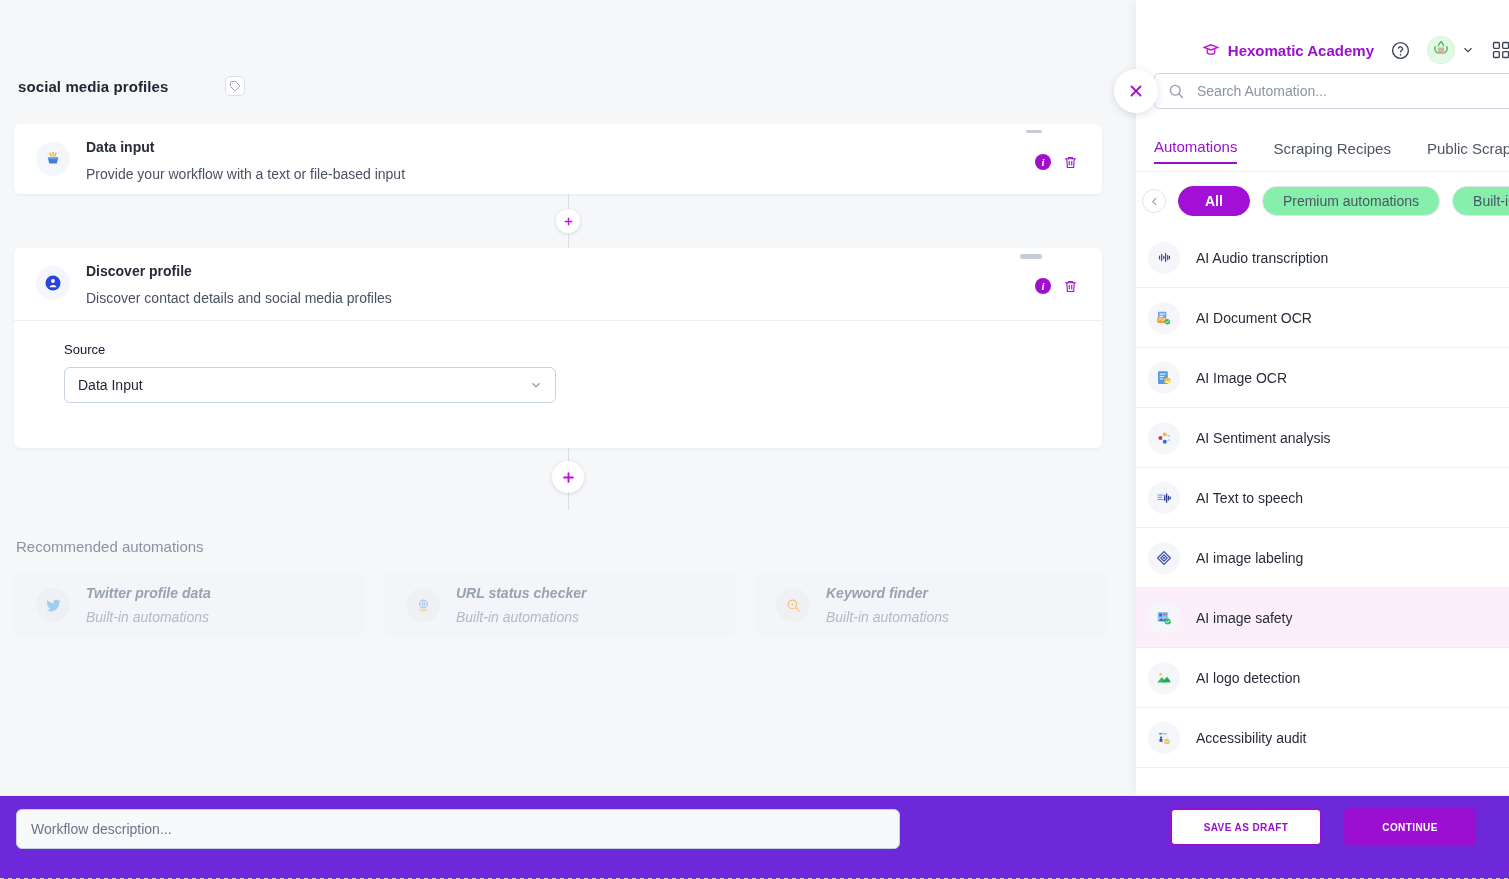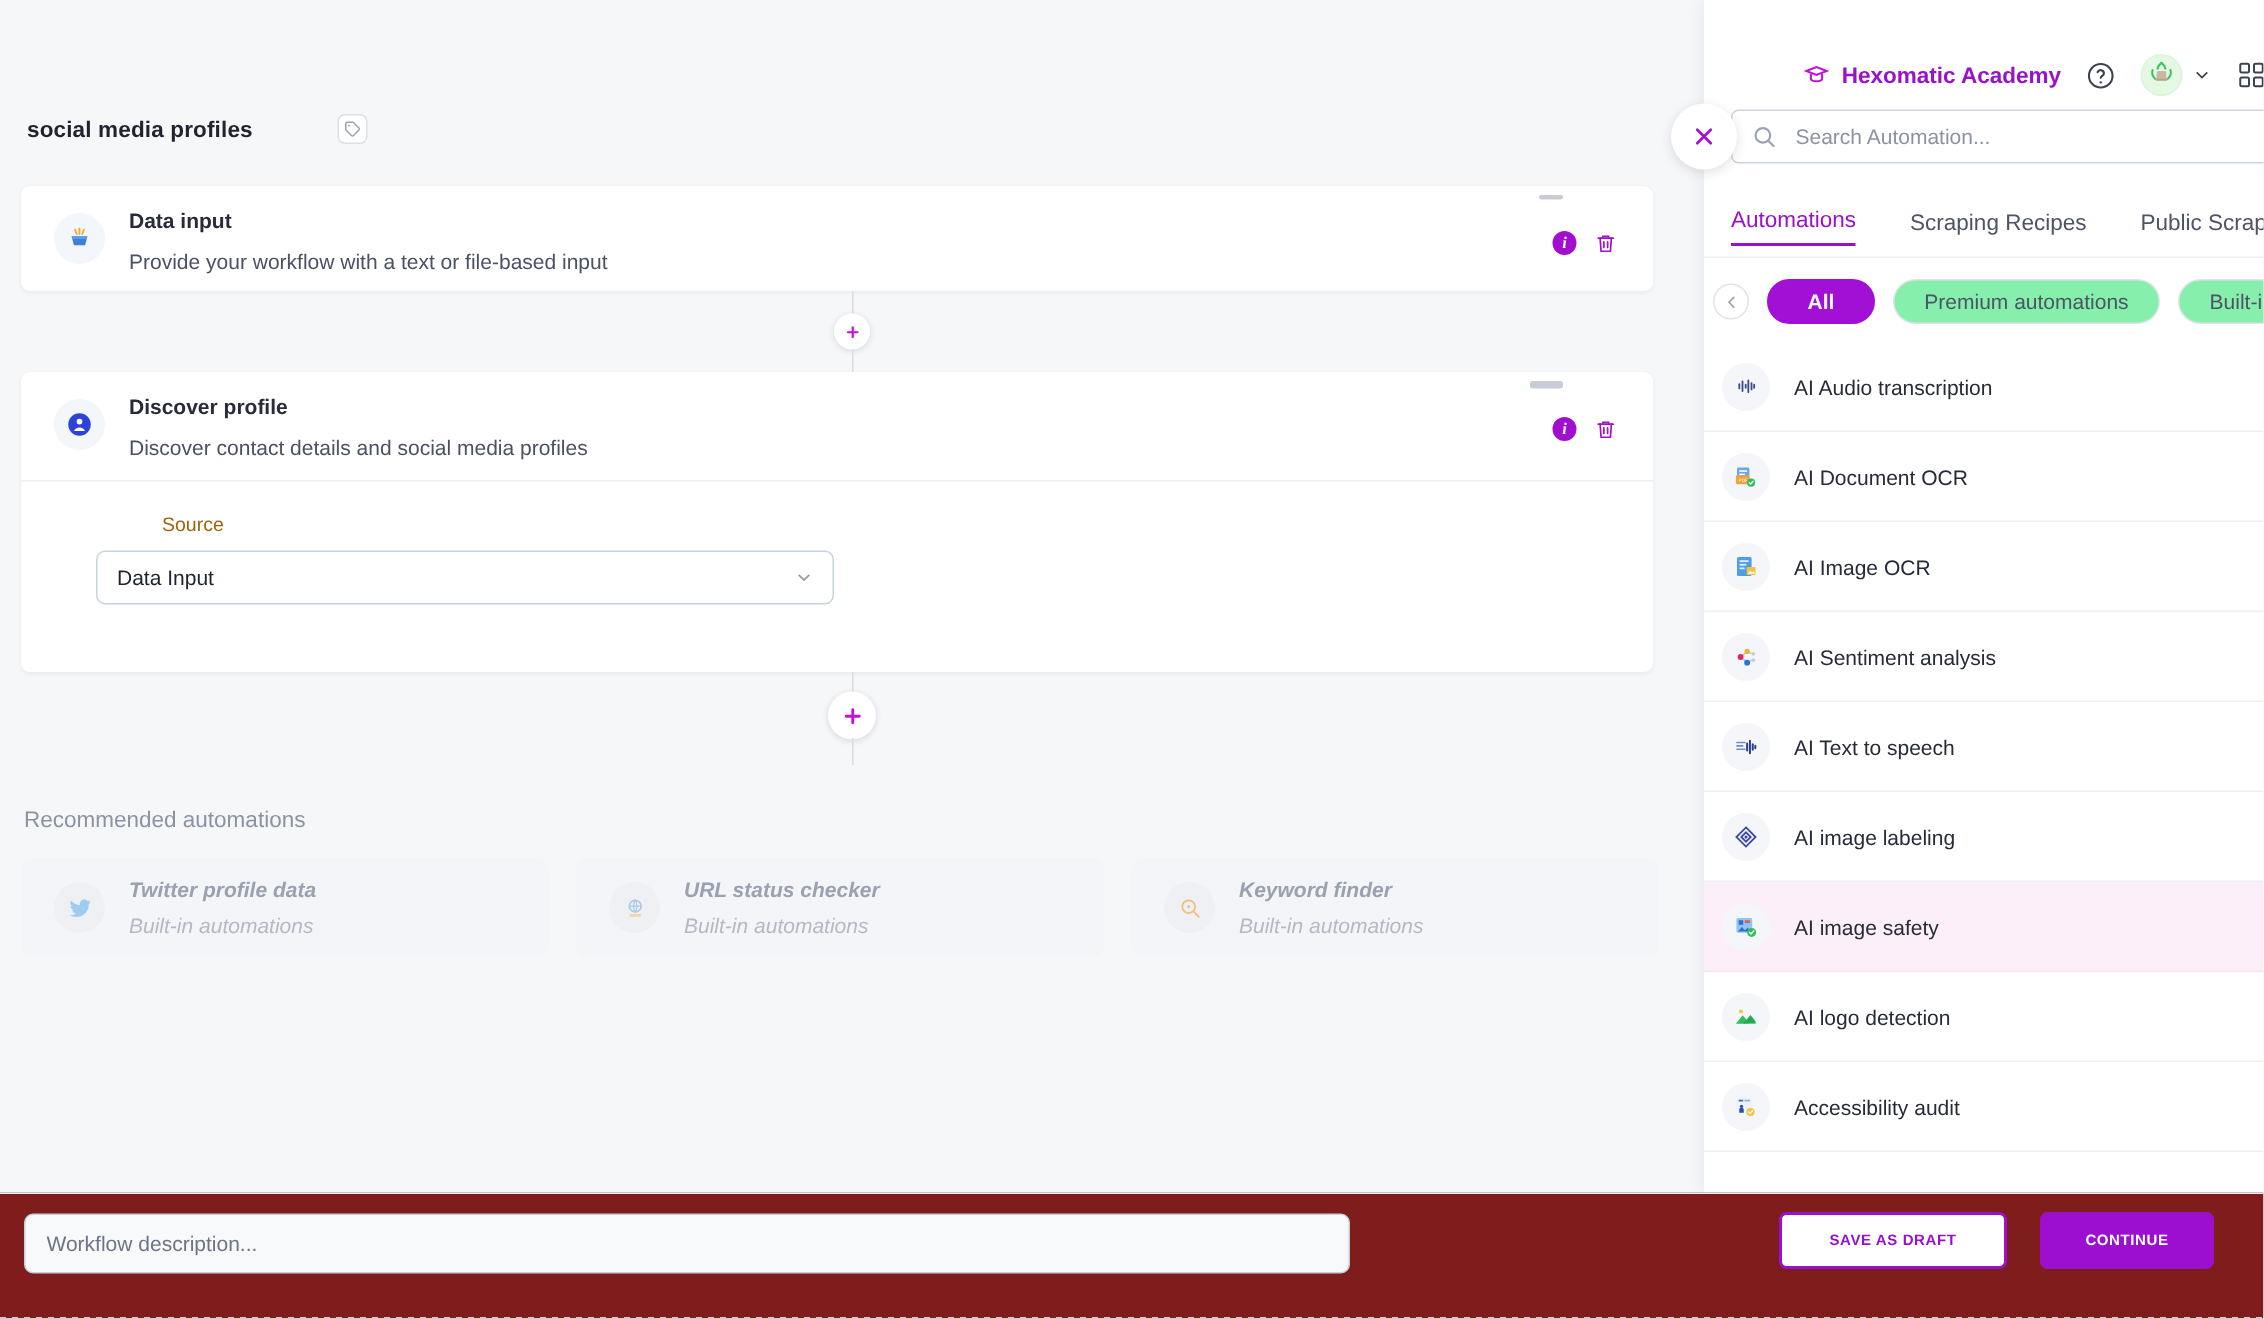--- a/index.html
+++ b/index.html
@@ -84,21 +84,21 @@
     width: 16px; height: 3px; border-radius: 2px; background: #c7ccd6;
     cursor: pointer;
   }
   #node-discover .collapse-handle { width: 22px; height: 5px; right: 60px; top: 6px; }
 
   .node-divider {
     position: absolute; left: 0; right: 0; top: 72px;
     height: 1px; background: #edeff3;
   }
   .field-block { position: absolute; left: 50px; top: 94px; }
-  .field-label { font-size: 13px; color: #a16207; margin-bottom: 10px; margin-left: 44px; }
+  .field-label { font-size: 13px; color: #0f172a; margin-bottom: 10px; }
   .select-box {
     width: 492px; height: 36px;
     border: 1px solid #c7d3e0; border-radius: 6px;
     background: #fff;
     display: flex; align-items: center; justify-content: space-between;
     padding: 0 12px 0 13px;
     cursor: pointer;
   }
   .select-value { font-size: 14px; color: #1d2330; }
   .conn-line { position: absolute; left: 568px; width: 1px; background: #d8dce4; }
@@ -134,21 +134,21 @@
     display: flex; align-items: center; justify-content: center; flex: 0 0 auto;
   }
   .rec-text { margin-left: 16px; }
   .rec-name { font-size: 14px; font-weight: bold; color: #9aa1b0; line-height: 17px; }
   .rec-sub  { font-size: 14px; color: #b3b9c5; line-height: 17px; margin-top: 7px; }
 
   
   .bottom-bar {
     position: absolute; left: 0; top: 795px;
     width: 1509px; height: 84px;
-    background: #7f1d1d;
+    background: #6d28d9;
     border-top: 1px solid #eceef2;
   }
   .desc-input {
     position: absolute; left: 16px; top: 13px;
     width: 884px; height: 40px;
     border: 1px solid #c3d0de; border-radius: 6px;
     background: #f8f9fb;
     font-size: 14px; color: #5a6173;
     padding: 0 14px;
     font-family: "Liberation Sans", sans-serif;
@@ -158,21 +158,21 @@
   .btn {
     height: 38px; border-radius: 5px;
     display: flex; align-items: center; justify-content: center;
     font-size: 10px; font-weight: bold; letter-spacing: .4px;
     cursor: pointer;
   }
   .btn-outline {
     width: 152px; border: 2px solid #9911cc; color: #9911cc; background: #fff;
   }
   .btn-solid {
-    width: 116px; border: 2px solid #9911cc; color: #fff; background: #9c0fd1;
+    width: 132px; border: 2px solid #9911cc; color: #fff; background: #9c0fd1;
   }
   .dash-strip {
     position: absolute; left: 0; bottom: 0; width: 1509px; height: 1px;
     background-image: repeating-linear-gradient(to right, #c9ced8 0 4px, transparent 4px 8px);
   }
 
   
   .panel {
     position: absolute; left: 1136px; top: 0;
     width: 373px; height: 795px;

